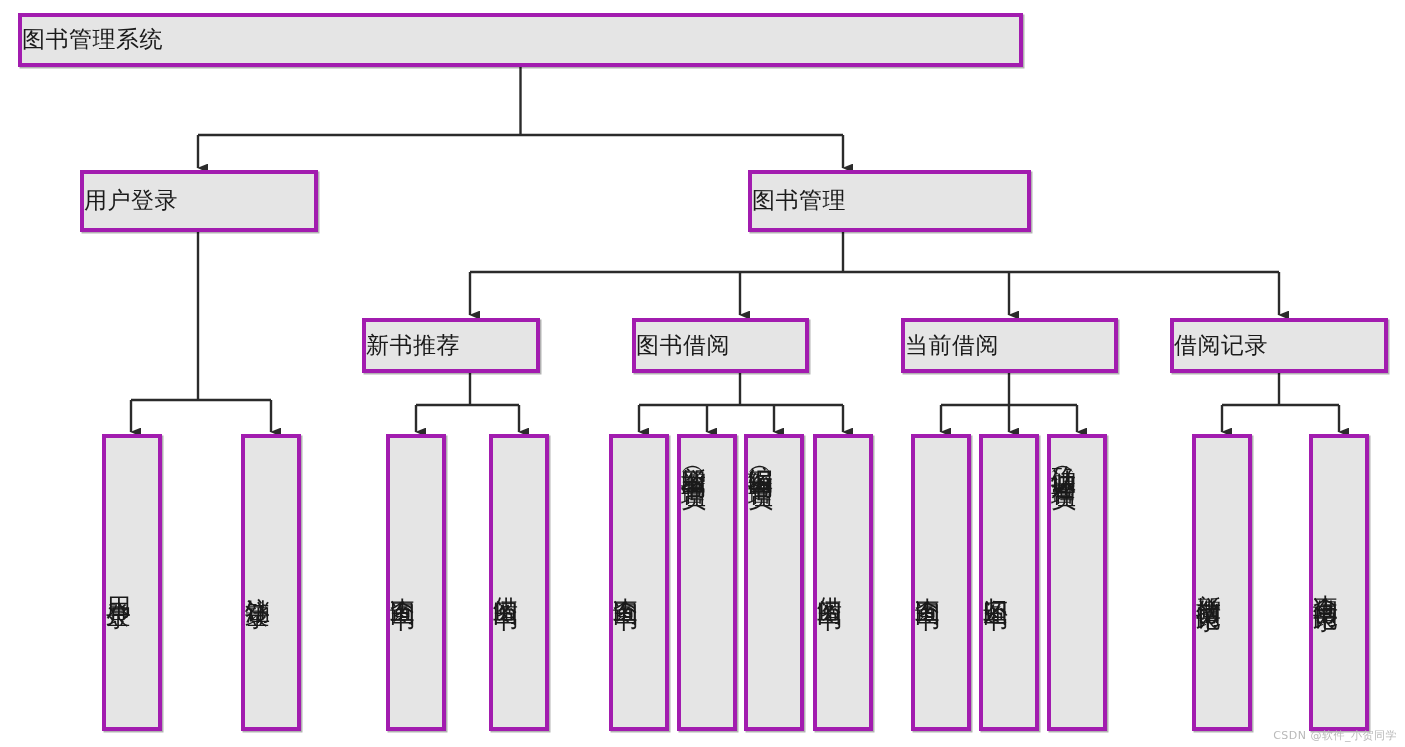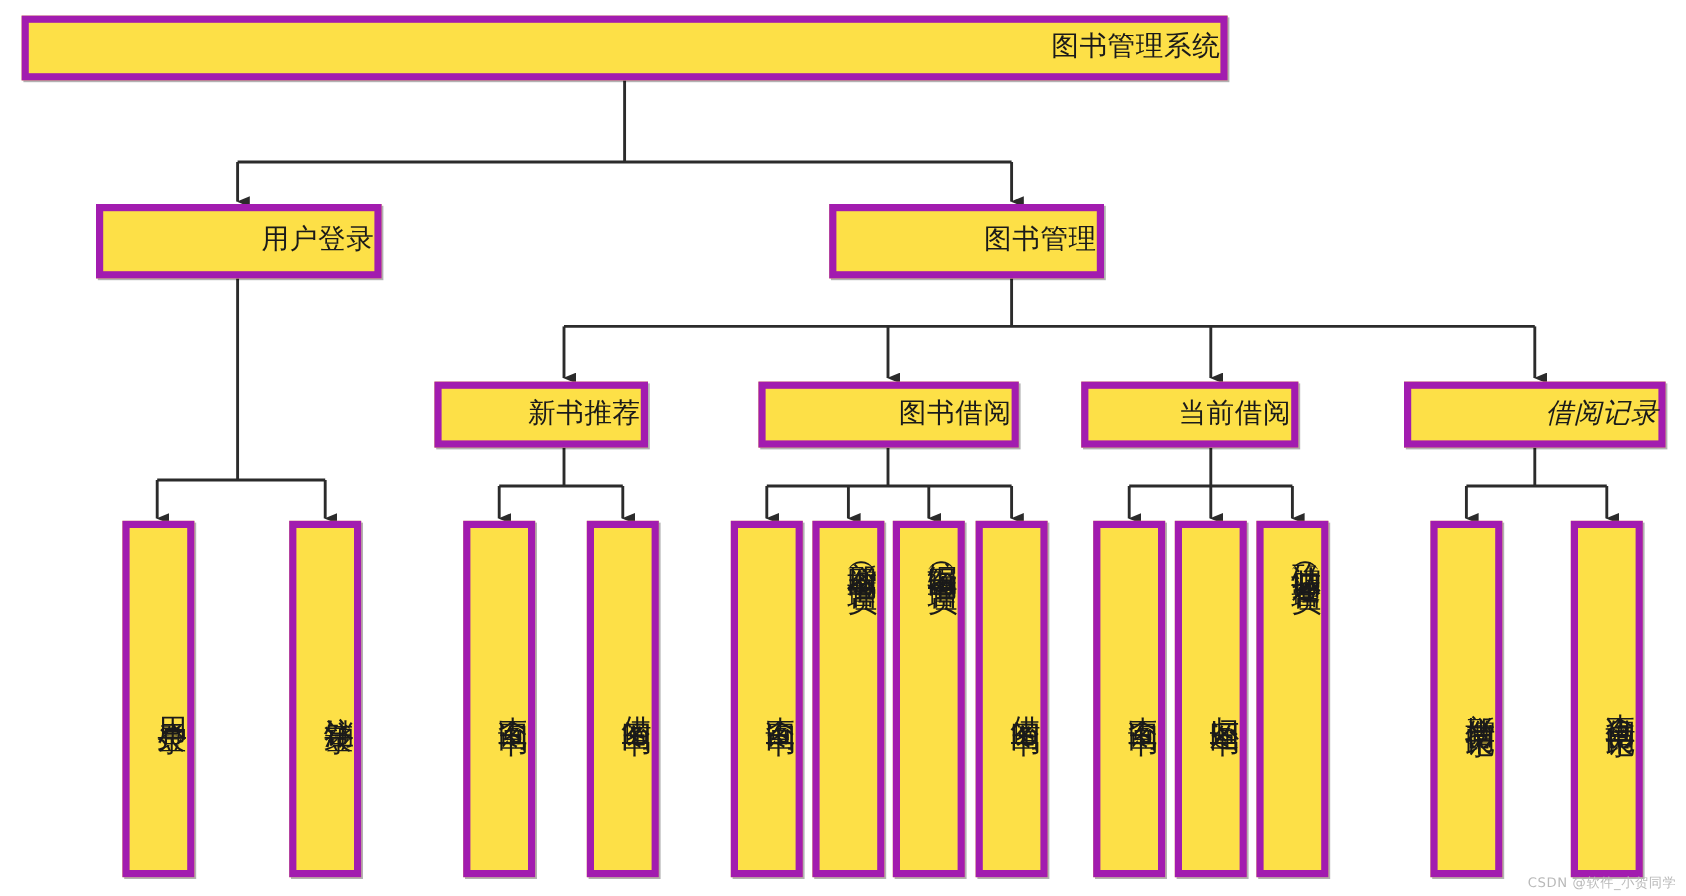--- a/index.html
+++ b/index.html
@@ -22,26 +22,26 @@
     position: absolute;
     left: 0;
     top: 0;
     width: 1405px;
     height: 747px;
     pointer-events: none;
   }
   .node {
     position: absolute;
     box-sizing: border-box;
-    background: #fde047;
-    border: 6px solid #a21caf;
+    background: #e5e5e5;
+    border: 4px solid #a21caf;
     box-shadow: 1.5px 1.5px 0 rgba(0,0,0,0.30);
     display: flex;
     align-items: center;
-    justify-content: flex-end;
+    justify-content: flex-start;
     z-index: 2;
   }
   .node-label {
     color: #1a1a1a;
     line-height: 1.12;
     letter-spacing: 0.5px;
     white-space: pre;
     text-align: center;
   }
   
@@ -134,34 +134,34 @@
     </g>
   </svg>
 
   <div class="node root horiz" style="left:18px; top:13px; width:1005px; height:54px;">
     <span class="node-label">图书管理系统</span>
   </div>
 
   <div class="node horiz" style="left:80px; top:170px; width:238px; height:62px;">
     <span class="node-label">用户登录</span>
   </div>
-  <div class="node horiz" style="left:691px; top:170px; width:229px; height:62px;">
+  <div class="node horiz" style="left:748px; top:170px; width:283px; height:62px;">
     <span class="node-label">图书管理</span>
   </div>
 
   <div class="node horiz" style="left:362px; top:318px; width:178px; height:55px;">
     <span class="node-label">新书推荐</span>
   </div>
-  <div class="node horiz" style="left:632px; top:318px; width:217px; height:55px;">
+  <div class="node horiz" style="left:632px; top:318px; width:177px; height:55px;">
     <span class="node-label">图书借阅</span>
   </div>
-  <div class="node horiz" style="left:901px; top:318px; width:181px; height:55px;">
+  <div class="node horiz" style="left:901px; top:318px; width:217px; height:55px;">
     <span class="node-label">当前借阅</span>
   </div>
-  <div class="node horiz" style="left:1170px; top:318px; width:218px; height:55px;font-style:italic;">
+  <div class="node horiz" style="left:1170px; top:318px; width:218px; height:55px;">
     <span class="node-label">借阅记录</span>
   </div>
 
   <div class="node vert centered" style="left:102px; top:434px; width:60px; height:297px;">
     <span class="node-label">用户登录</span>
   </div>
   <div class="node vert centered" style="left:241px; top:434px; width:60px; height:297px;">
     <span class="node-label">注销登录</span>
   </div>
 

